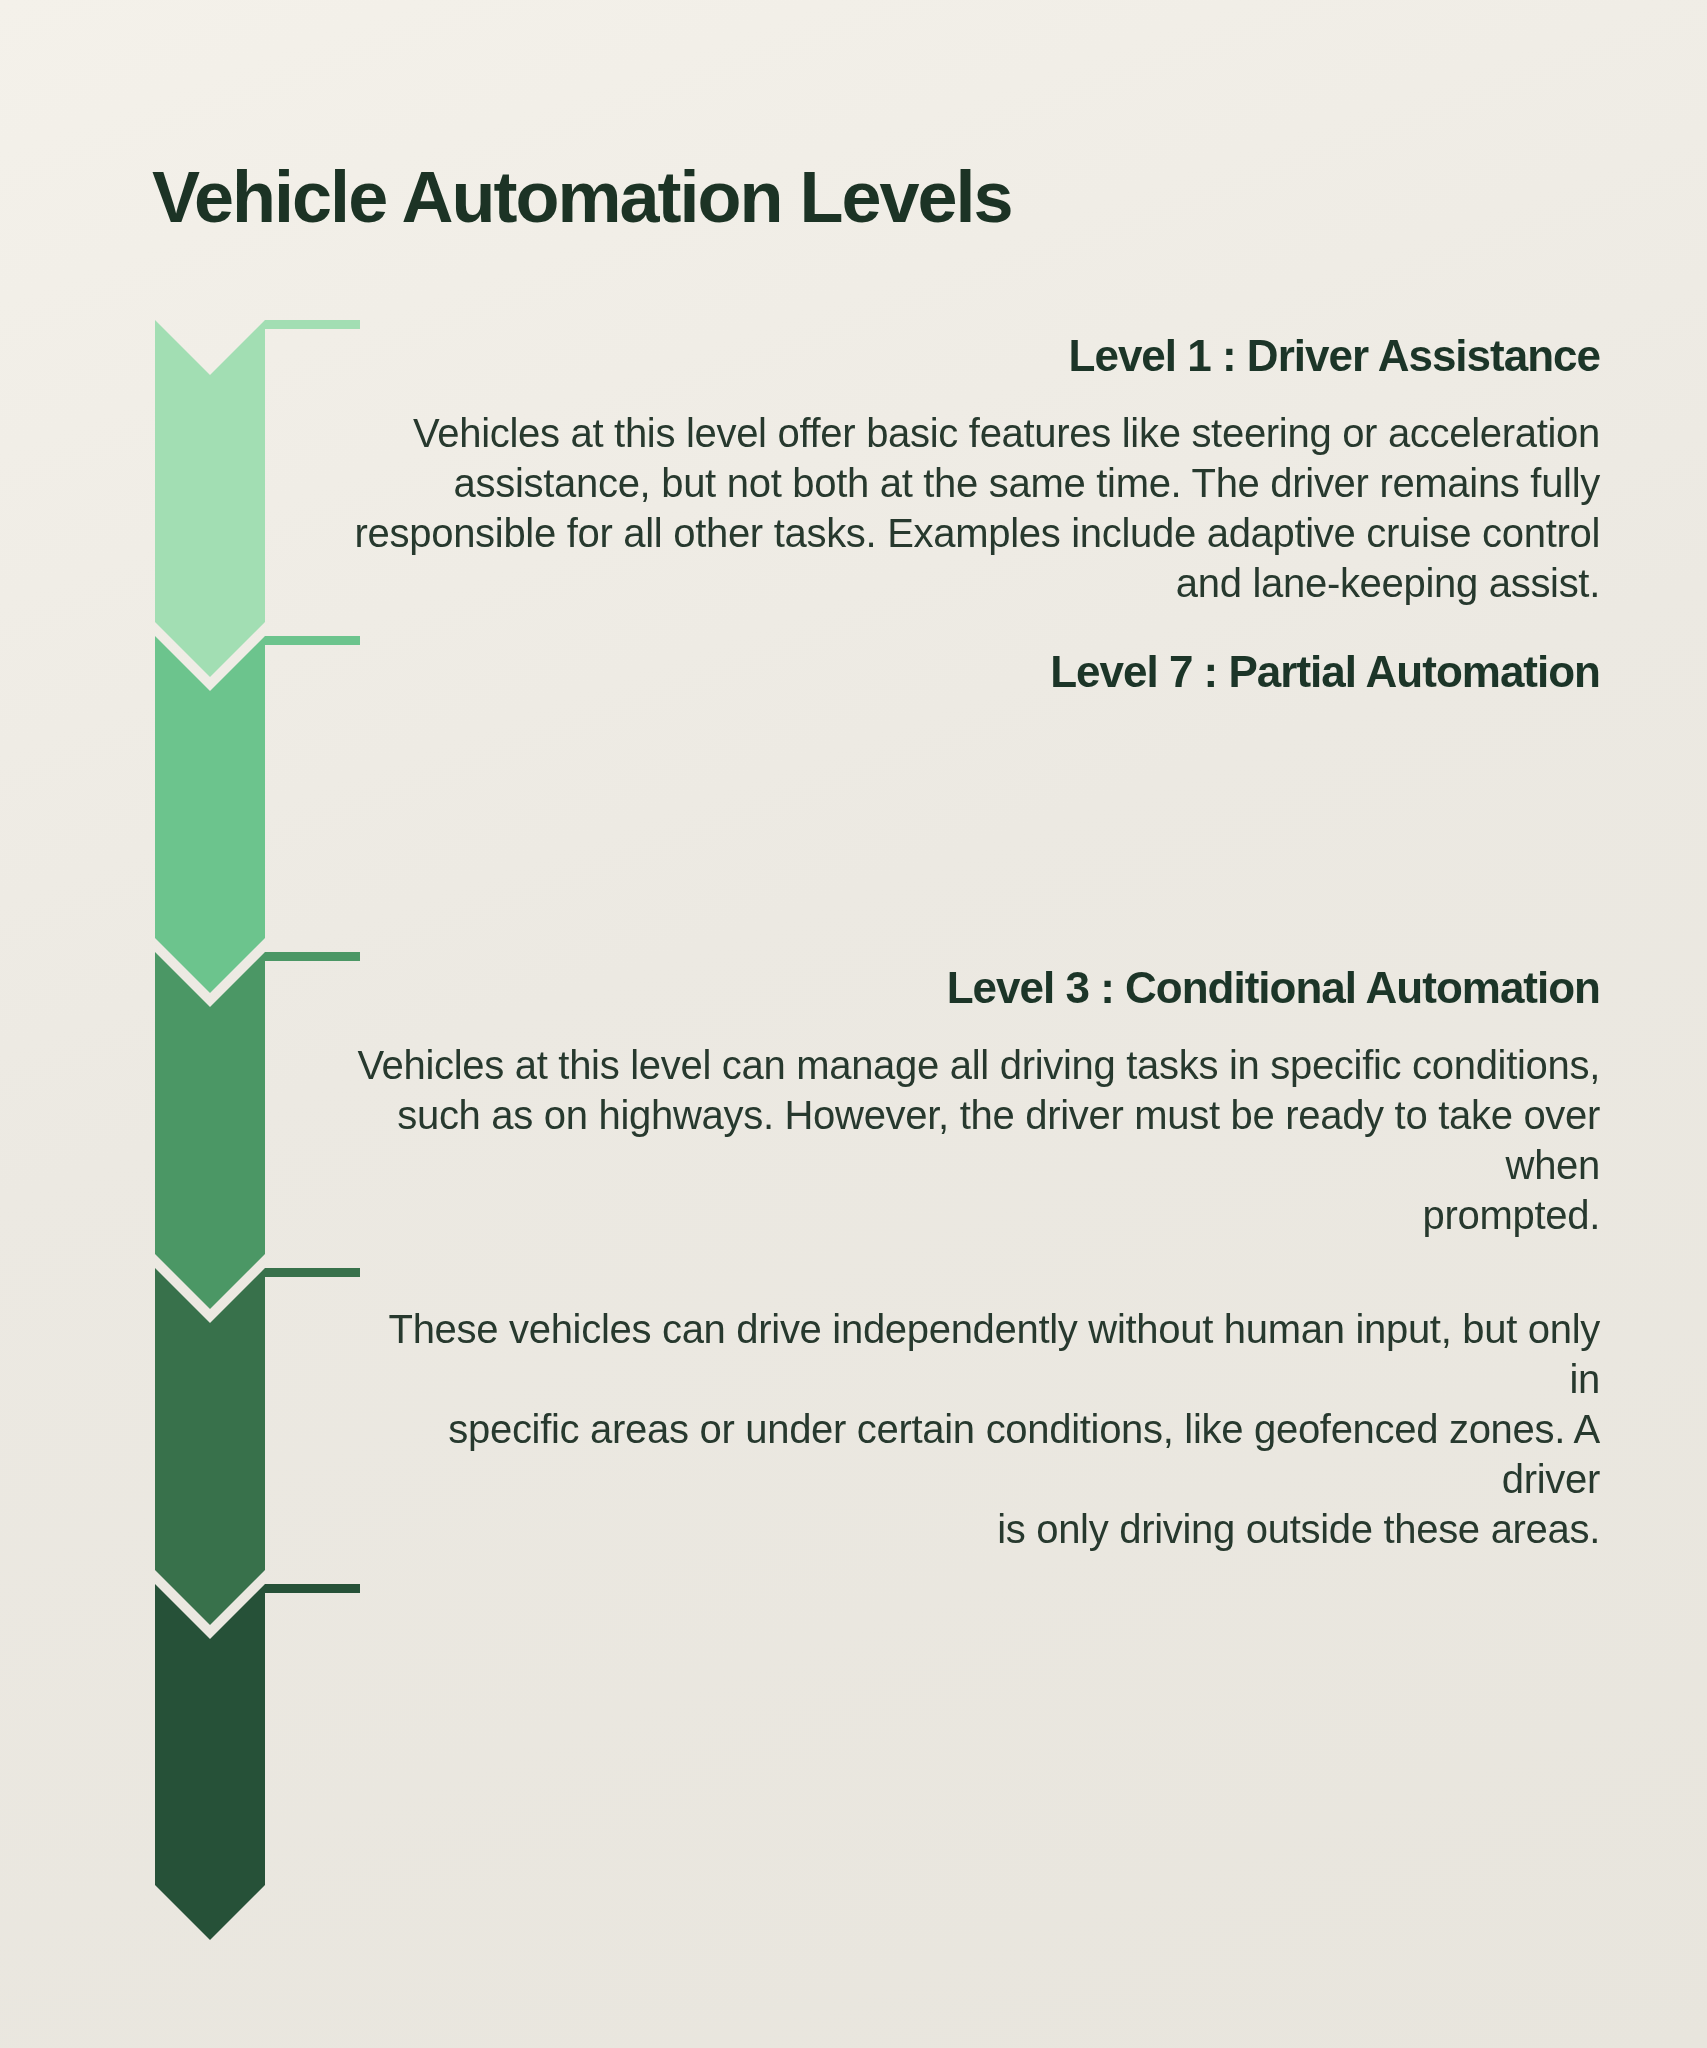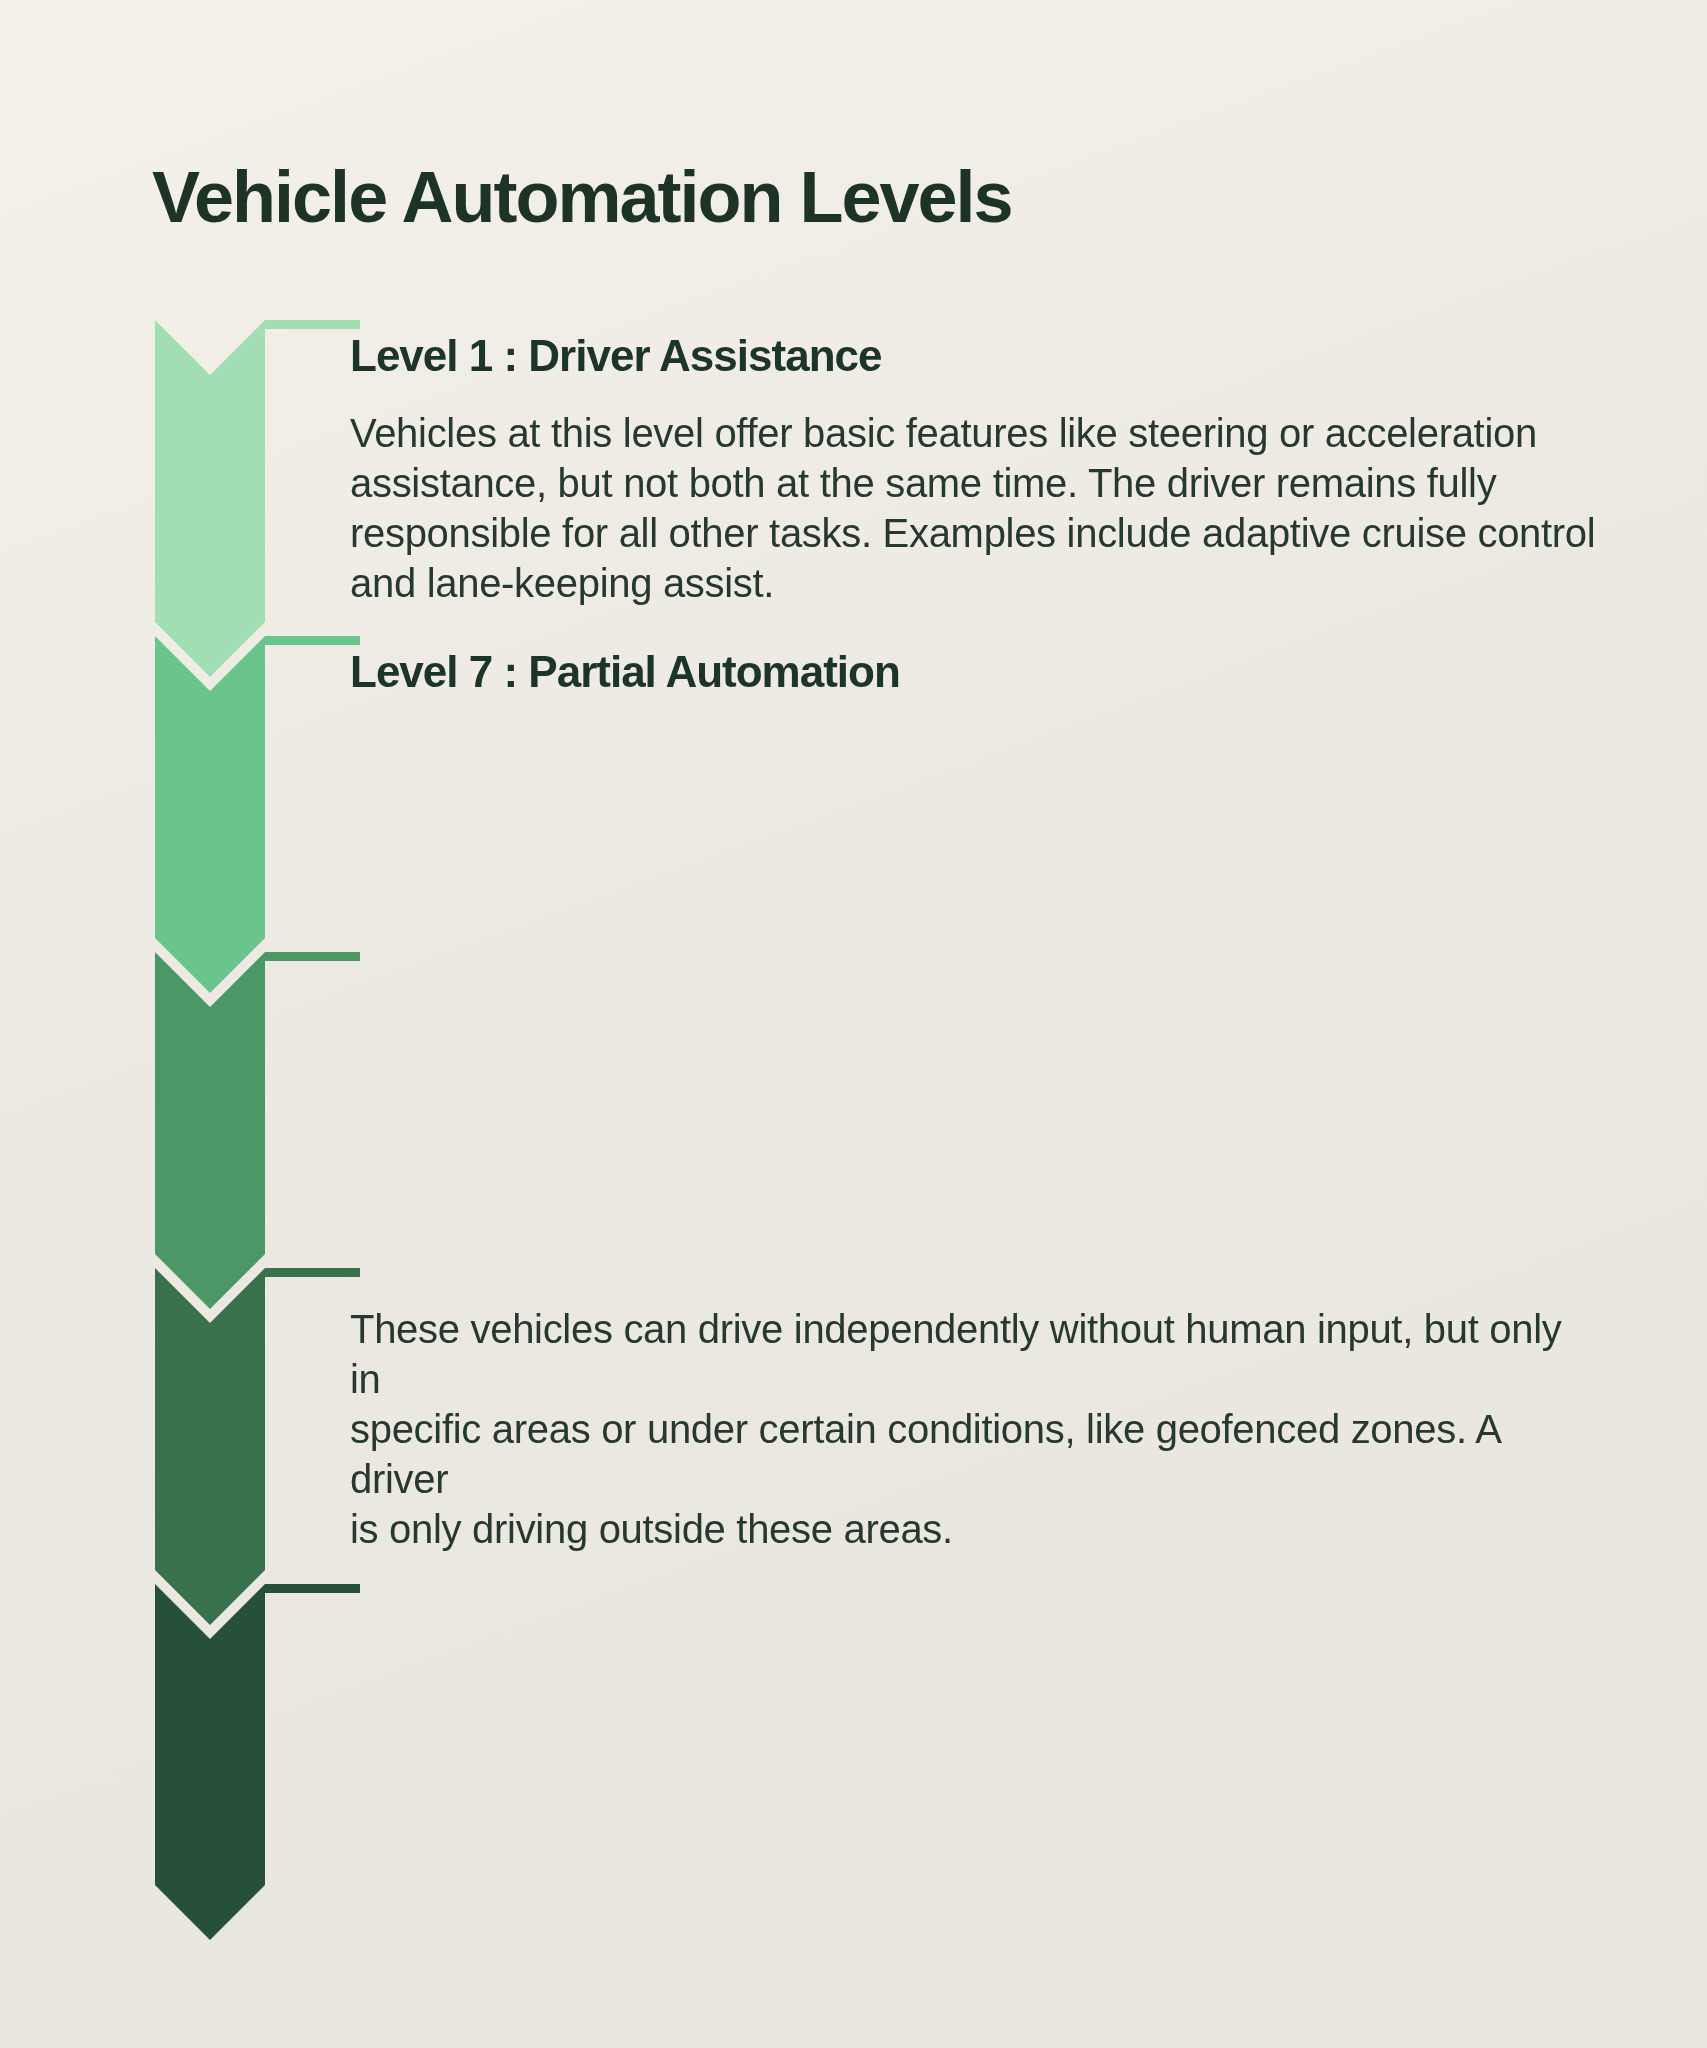--- a/index.html
+++ b/index.html
@@ -29,20 +29,21 @@
     left: 0;
     top: 0;
     width: 1707px;
     height: 2048px;
     display: block;
   }
   .level-section {
     position: absolute;
     left: 350px;
     width: 1250px;
+    text-align: right;
   }
   .level-heading {
     font-size: 44px;
     font-weight: 700;
     letter-spacing: -1px;
     line-height: 52px;
     color: #1c3528;
   }
   .level-description {
     margin-top: 26px;
@@ -79,20 +80,26 @@
     <div class="level-description">Vehicles at this level offer basic features like steering or acceleration
 assistance, but not both at the same time. The driver remains fully
 responsible for all other tasks. Examples include adaptive cruise control
 and lane-keeping assist.</div>
   </div>
 
   <div class="level-section" style="top: 646px;">
     <div class="level-heading">Level 7 : Partial Automation</div>
   </div>
 
+  <div class="level-section" style="top: 962px;">
+    <div class="level-heading">Level 3 : Conditional Automation</div>
+    <div class="level-description">Vehicles at this level can manage all driving tasks in specific conditions,
+such as on highways. However, the driver must be ready to take over when
+prompted.</div>
+  </div>
 
   <div class="level-section" style="top: 1278px;">
     <div class="level-description">These vehicles can drive independently without human input, but only in
 specific areas or under certain conditions, like geofenced zones. A driver
 is only driving outside these areas.</div>
   </div>
 
 
 </div>
 

